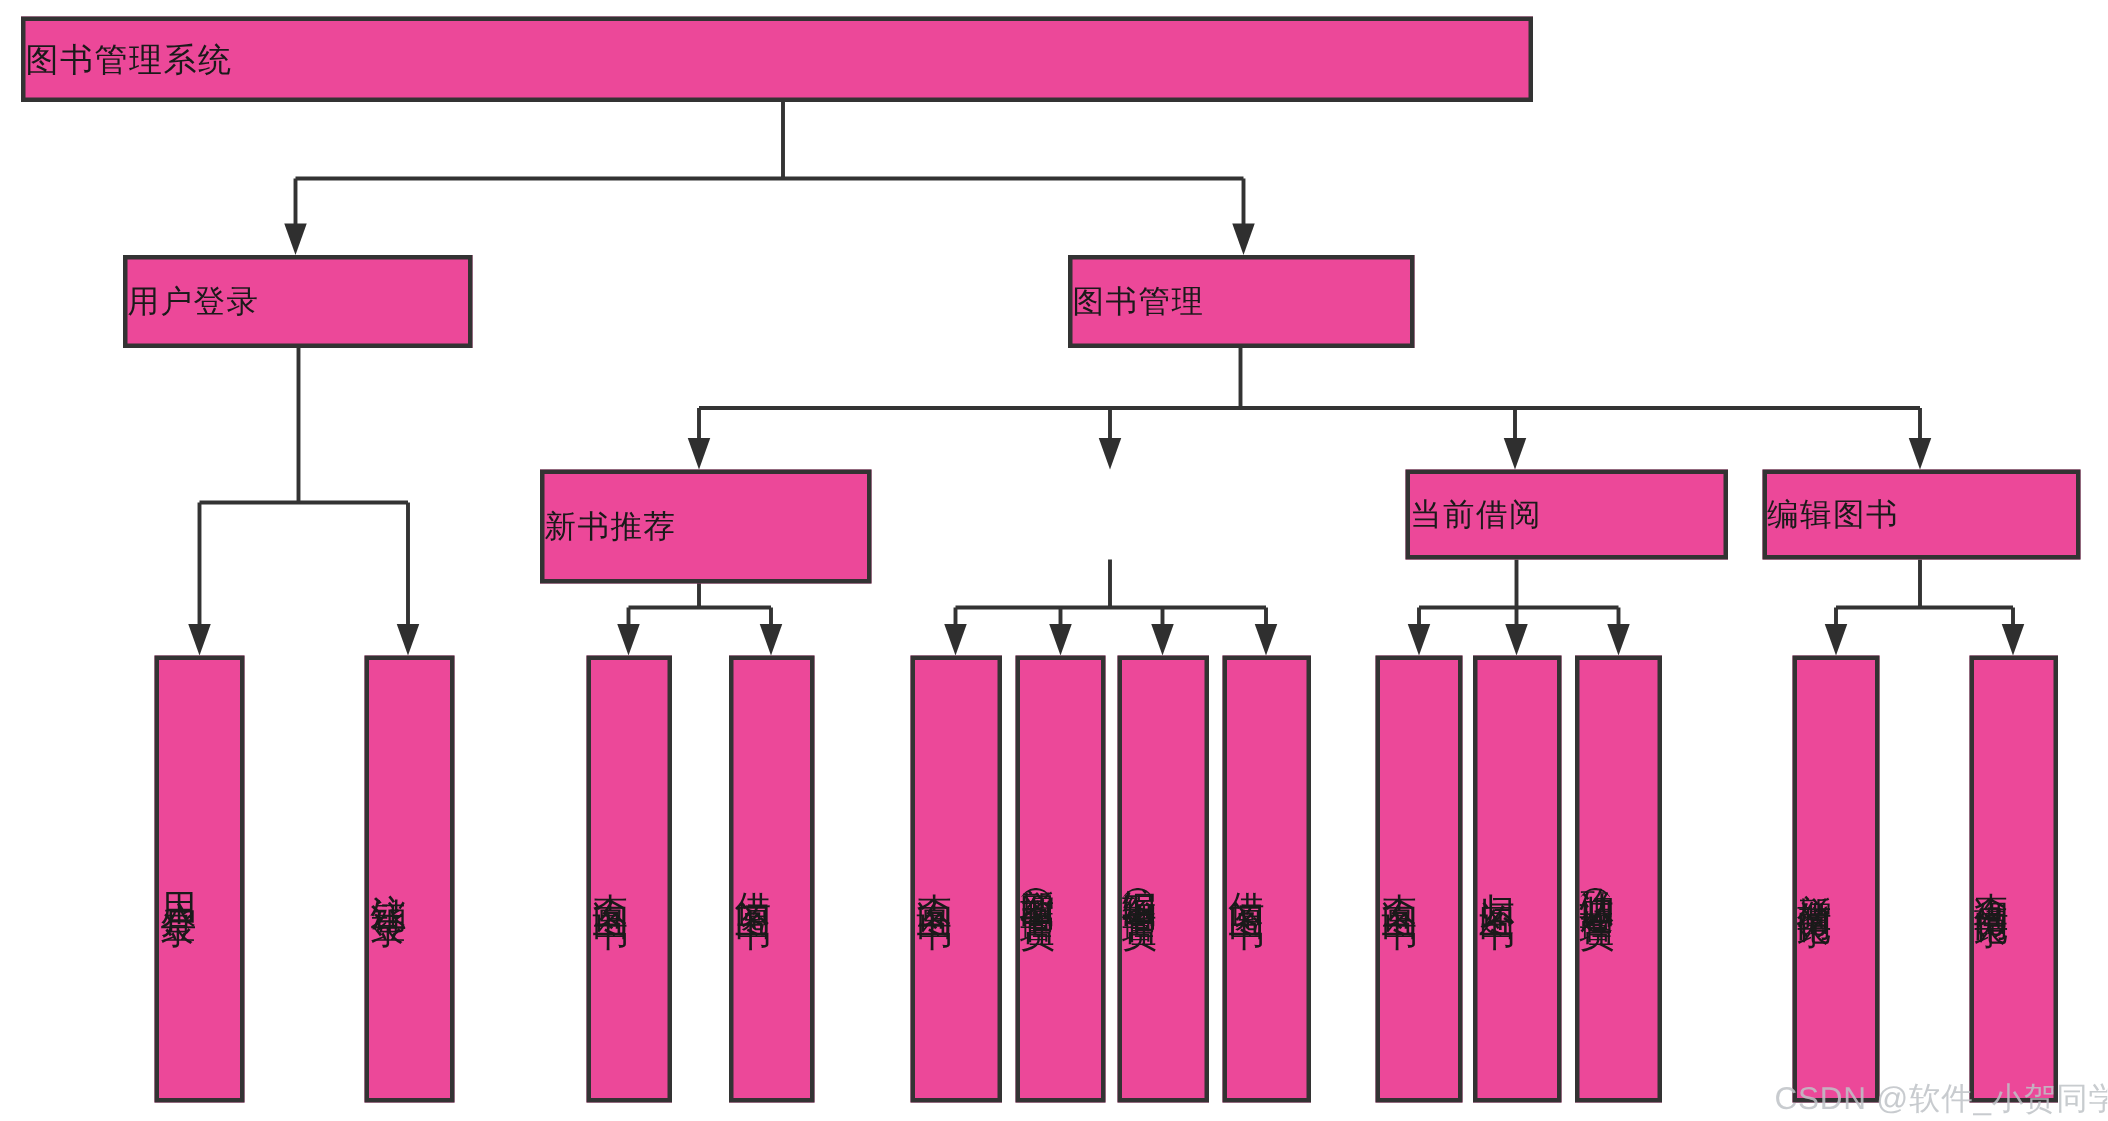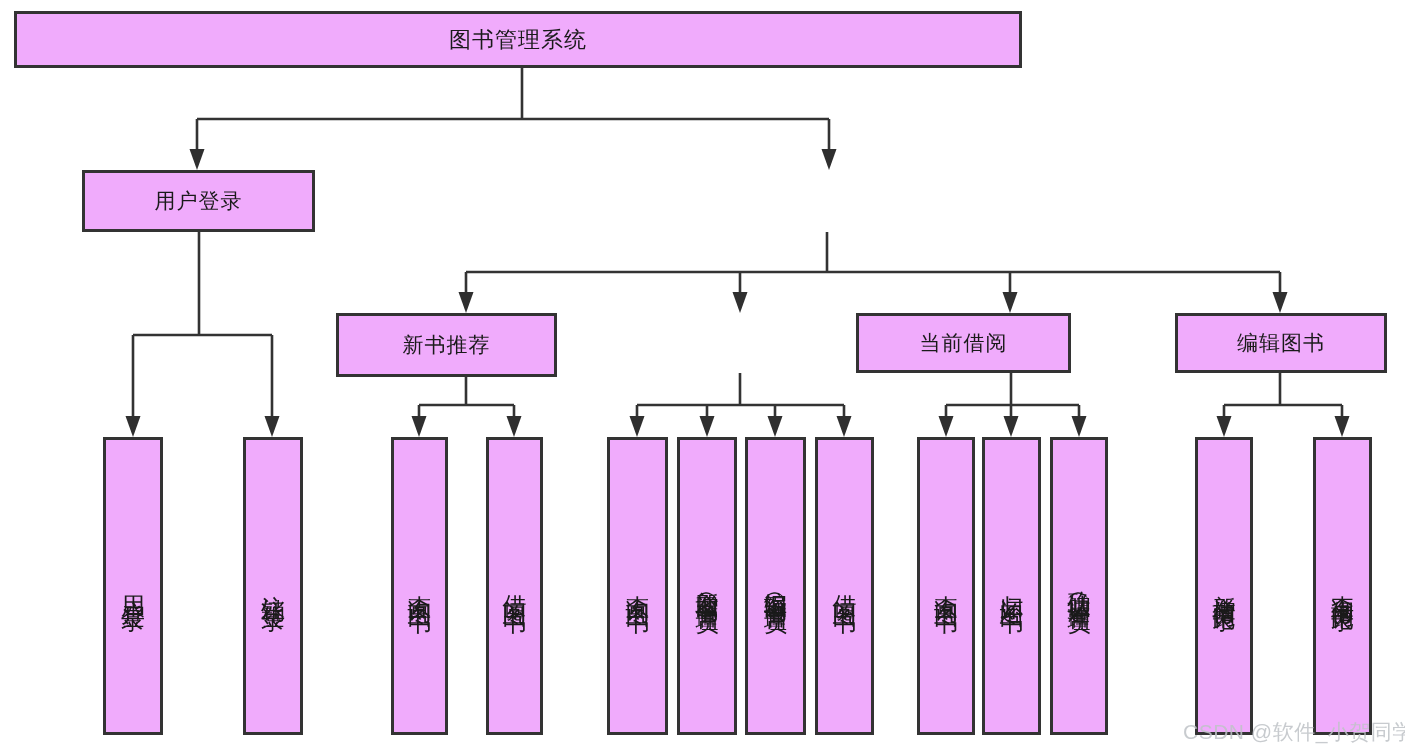--- a/index.html
+++ b/index.html
@@ -8,22 +8,22 @@
     width:1405px;height:747px;
     background:var(--bg,#ffffff);
     font-family:"Liberation Sans","DejaVu Sans",sans-serif;
     overflow:hidden;
   }
   .connectors{position:absolute;left:0;top:0;pointer-events:none;}
   .box{
     position:absolute;
     box-sizing:border-box;
     border:3px solid var(--line,#333333);
-    background:#f0abfc;
-    display:flex;align-items:center;justify-content:center;
+    background:#ec4899;
+    display:flex;align-items:center;justify-content:flex-start;
     color:var(--text,#1a1a1a);
   }
   .h .lbl{
     font-size:21px;
     letter-spacing:1px;
     white-space:nowrap;
   }
   .root .lbl{font-size:22px;}
   .v .lbl{
     writing-mode:vertical-rl;
@@ -90,25 +90,28 @@
     </g>
   </svg>
 
   <div class="box h root" style="left:14px;top:11px;width:1008px;height:57px">
     <span class="lbl">图书管理系统</span>
   </div>
 
   <div class="box h" style="left:82px;top:170px;width:233px;height:62px">
     <span class="lbl">用户登录</span>
   </div>
+  <div class="box h" style="left:712px;top:170px;width:231px;height:62px">
+    <span class="lbl">图书管理</span>
+  </div>
 
-  <div class="box h" style="left:336px;top:313px;width:221px;height:64px">
+  <div class="box h" style="left:360px;top:313px;width:221px;height:76px">
     <span class="lbl">新书推荐</span>
   </div>
-  <div class="box h" style="left:856px;top:313px;width:215px;height:60px">
+  <div class="box h" style="left:937px;top:313px;width:215px;height:60px">
     <span class="lbl">当前借阅</span>
   </div>
   <div class="box h" style="left:1175px;top:313px;width:212px;height:60px">
     <span class="lbl">编辑图书</span>
   </div>
 
   <div class="box v" style="left:103px;top:437px;width:60px;height:298px">
     <span class="lbl">用户登录</span>
   </div>
   <div class="box v" style="left:243px;top:437px;width:60px;height:298px">

